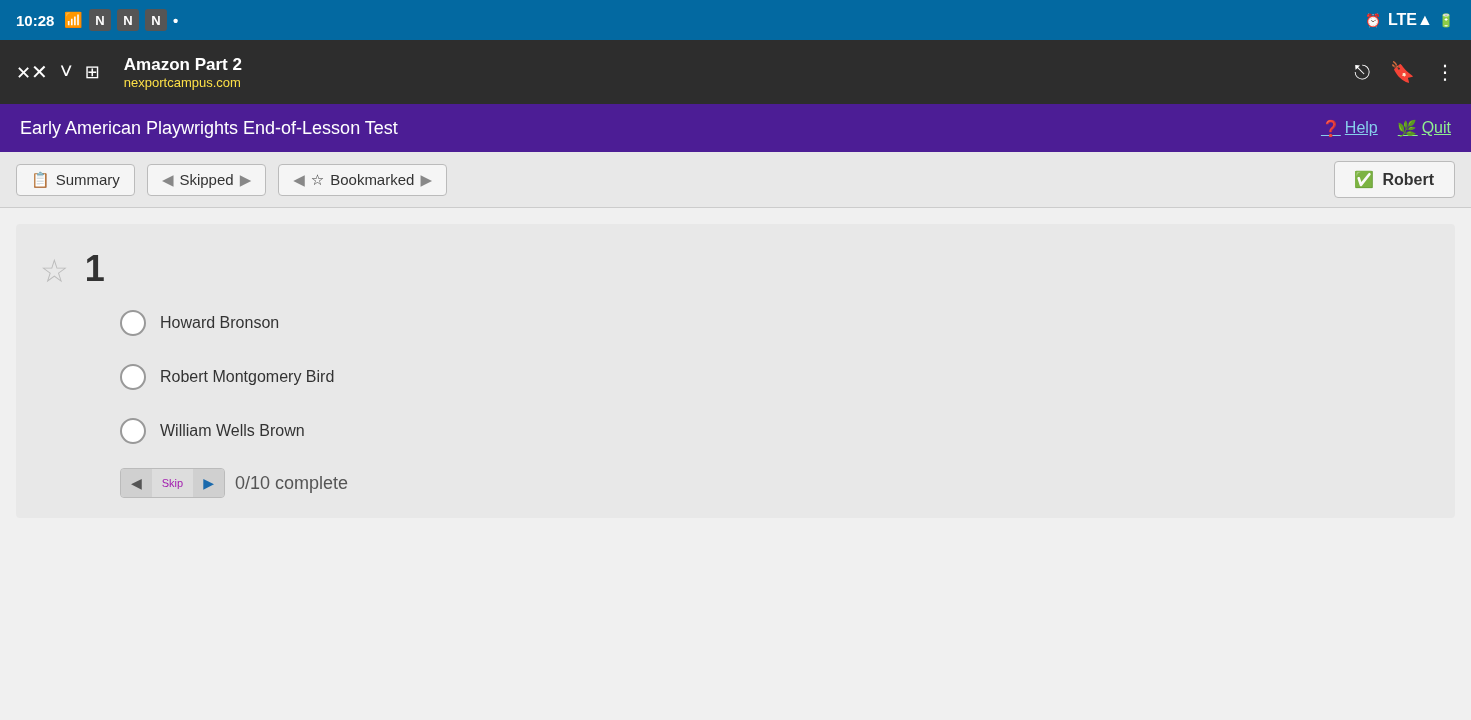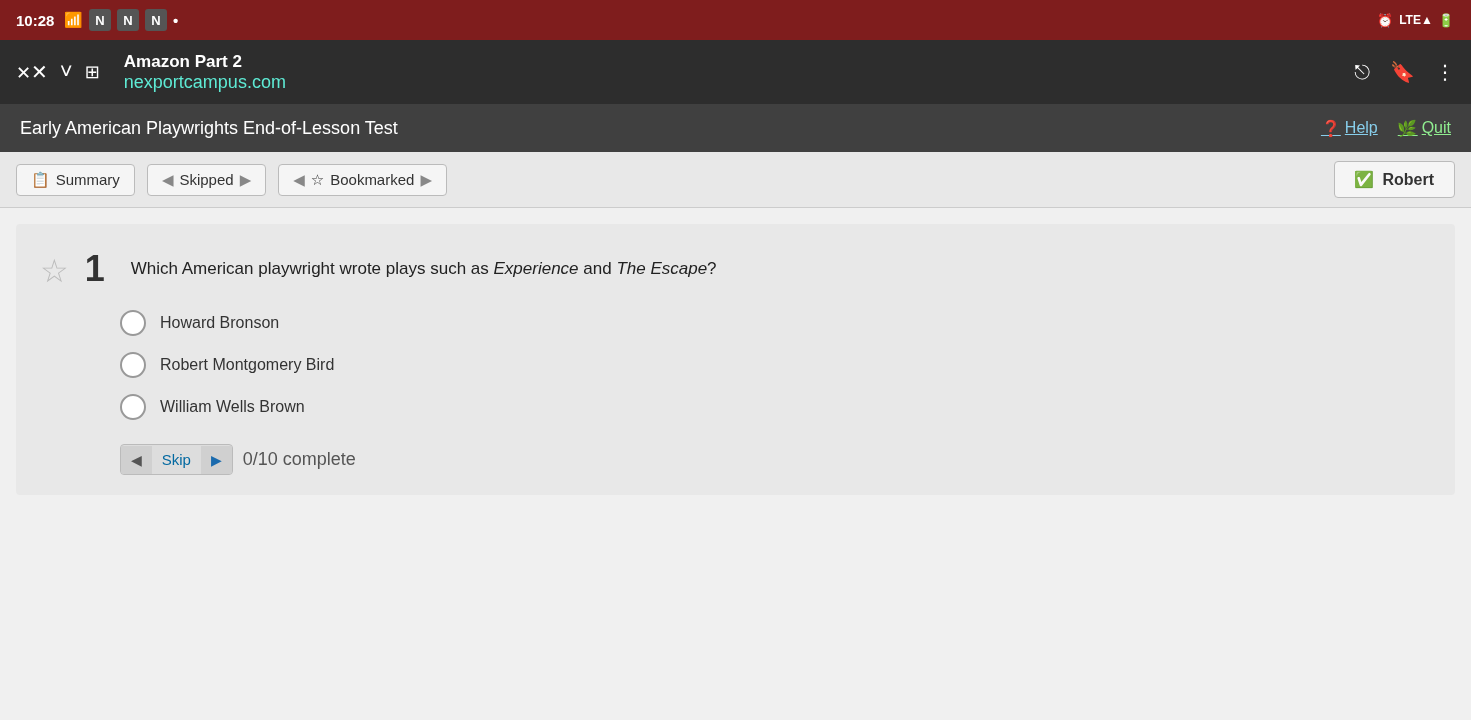--- a/index.html
+++ b/index.html
@@ -1,20 +1,20 @@
 <!DOCTYPE html>
 <html><head>
   <meta charset="utf-8">
   <style>
     * { margin: 0; padding: 0; box-sizing: border-box; }
     body { font-family: Arial, sans-serif; background: #f0f0f0; width: 1471px; min-height: 720px; overflow-x: hidden; }
 
     
     .status-bar {
-      background: #7f1d1d;
+      background: #0369a1;
       color: white;
       height: 40px;
       display: flex;
       align-items: center;
       padding: 0 16px;
       font-size: 15px;
       font-weight: bold;
     }
     .status-bar .time { margin-right: 10px; }
     .status-bar .icons { display: flex; gap: 6px; align-items: center; }
@@ -26,27 +26,27 @@
       height: 64px;
       display: flex;
       align-items: center;
       padding: 0 16px;
       gap: 16px;
     }
     .browser-bar .nav-icons { display: flex; gap: 12px; align-items: center; }
     .browser-bar .nav-icon { color: white; font-size: 20px; cursor: pointer; }
     .browser-bar .tab-info { display: flex; flex-direction: column; margin-left: 8px; }
     .browser-bar .tab-title { color: white; font-size: 17px; font-weight: bold; }
-    .browser-bar .tab-url { color: #5eead4; font-size: 18px; }
+    .browser-bar .tab-url { color: #fde047; font-size: 13px; }
     .browser-bar .right-icons { margin-left: auto; display: flex; gap: 20px; align-items: center; }
     .browser-bar .right-icon { color: white; font-size: 20px; cursor: pointer; }
 
     
     .lesson-header {
-      background: #404040;
+      background: #4c1d95;
       color: white;
       height: 48px;
       display: flex;
       align-items: center;
       padding: 0 20px;
       font-size: 18px;
       gap: 41px;
     }
     .lesson-header .lesson-title { flex: 1; }
     .lesson-header .header-actions { display: flex; gap: 20px; align-items: center; }
@@ -122,21 +122,21 @@
       line-height: 1.5;
       padding-top: 8px;
     }
     .question-text em { font-style: italic; }
 
     
     .answer-options {
       margin-left: 80px;
       display: flex;
       flex-direction: column;
-      gap: 16px;
+      gap: 28px;
       margin-bottom: 24px;
     }
     .answer-option {
       display: flex;
       align-items: center;
       gap: 14px;
       cursor: pointer;
     }
     .radio-circle {
       width: 26px;
@@ -169,22 +169,22 @@
     }
     .skip-arrow {
       padding: 6px 10px;
       background: #d0d0d0;
       font-size: 14px;
       color: #555;
       cursor: pointer;
     }
     .skip-label {
       padding: 6px 10px;
-      font-size: 15px;
-      color: #0369a1;
+      font-size: 11px;
+      color: #a21caf;
       background: #ddd;
     }
     .skip-arrow-right {
       padding: 6px 10px;
       background: #d0d0d0;
       font-size: 14px;
       color: #1a6aad;
       cursor: pointer;
     }
     .progress-text {
@@ -202,21 +202,21 @@
   <span class="time">10:28</span>
   <span class="icons">
     <span>📶</span>
     <span style="background:#555;border-radius:3px;width:22px;height:22px;display:inline-flex;align-items:center;justify-content:center;font-size:13px;">N</span>
     <span style="background:#555;border-radius:3px;width:22px;height:22px;display:inline-flex;align-items:center;justify-content:center;font-size:13px;">N</span>
     <span style="background:#555;border-radius:3px;width:22px;height:22px;display:inline-flex;align-items:center;justify-content:center;font-size:13px;">N</span>
     <span>•</span>
   </span>
   <span class="right-icons">
     <span>⏰</span>
-    <span style="font-size:12px;font-weight:bold;">LTE▲</span>
+    <span style="font-size:16px;font-weight:bold;">LTE▲</span>
     <span>🔋</span>
   </span>
 </div>
 
 <div class="browser-bar">
   <div class="nav-icons">
     <span class="nav-icon nav-icon-x">✕</span>
     <span class="nav-icon" style="font-size:22px;">˅</span>
     <span class="nav-icon" style="font-size:18px;">⊞</span>
   </div>
@@ -264,23 +264,20 @@
   <button class="submit-btn">
     <span>✅</span>
     <span>Robert</span>
   </button>
 </div>
 
 <div class="question-area">
   <div class="question-header">
     <span class="bookmark-star icon-star-empty">☆</span>
     <span class="question-number">1</span>
-    <span class="question-text">
-      <span>Which American playwright wrote plays such as </span><em>Experience</em><span> and </span><em>The Escape</em><span>?</span>
-    </span>
   </div>
 
   <div class="answer-options">
     <div class="answer-option">
       <div class="radio-circle"></div>
       <span class="answer-label">Howard Bronson</span>
     </div>
     <div class="answer-option">
       <div class="radio-circle"></div>
       <span class="answer-label">Robert Montgomery Bird</span>

